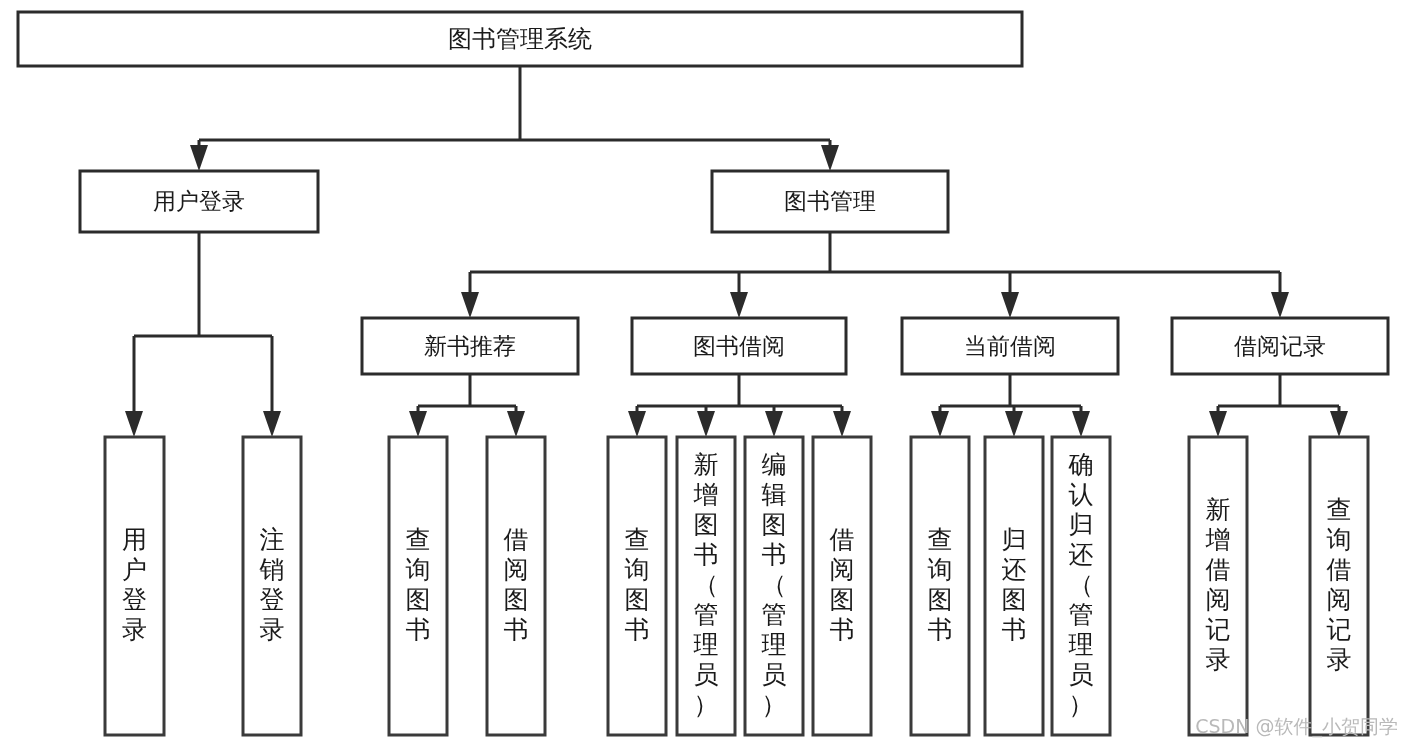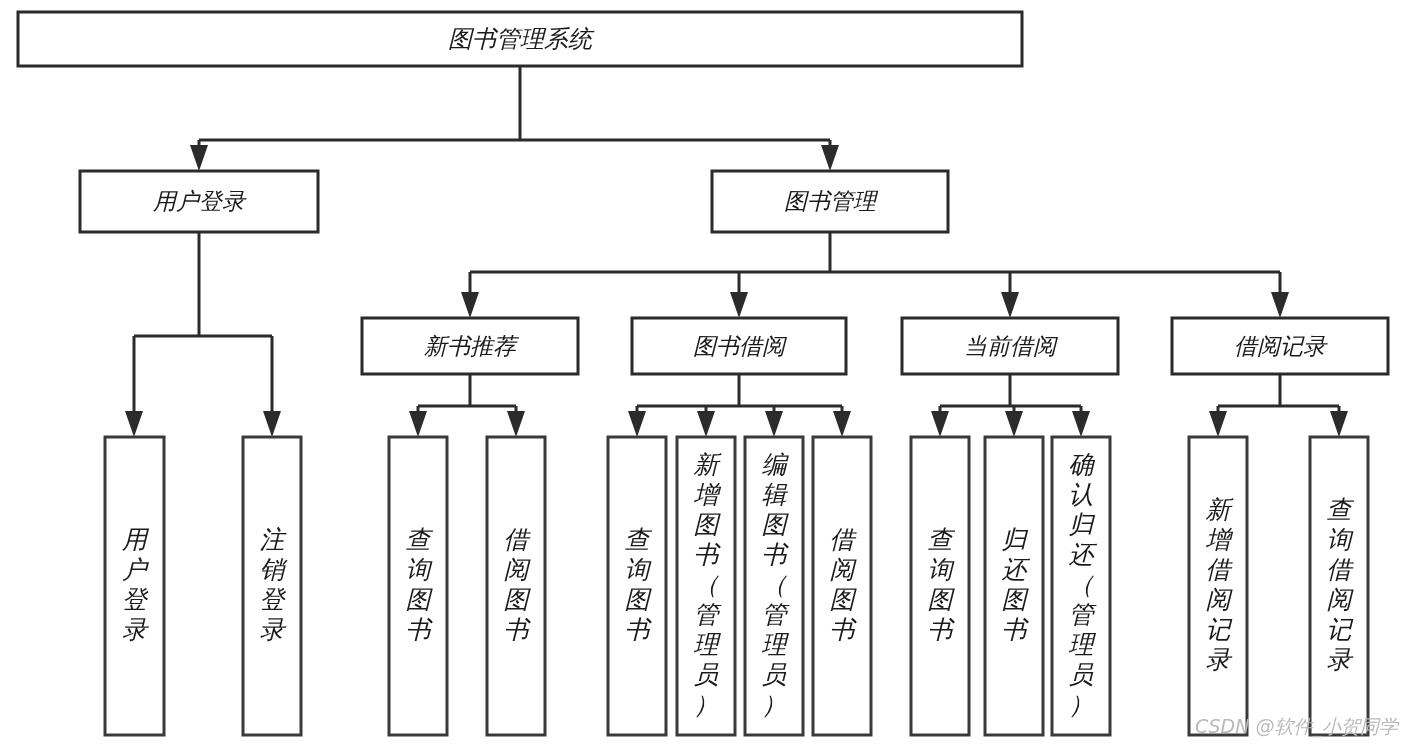--- a/index.html
+++ b/index.html
@@ -14,21 +14,20 @@
     position: relative;
     overflow: hidden;
     font-family: "DejaVu Sans", "Liberation Sans", sans-serif;
   }
   #diagram-root {
     position: absolute;
     left: 0;
     top: 0;
     width: 1405px;
     height: 747px;
-    font-style: italic;
   }
   svg.diagram-canvas {
     display: block;
     width: 1405px;
     height: 747px;
     background: #ffffff;
   }
   .node-box {
     fill: #ffffff;
     stroke: #2b2b2b;

